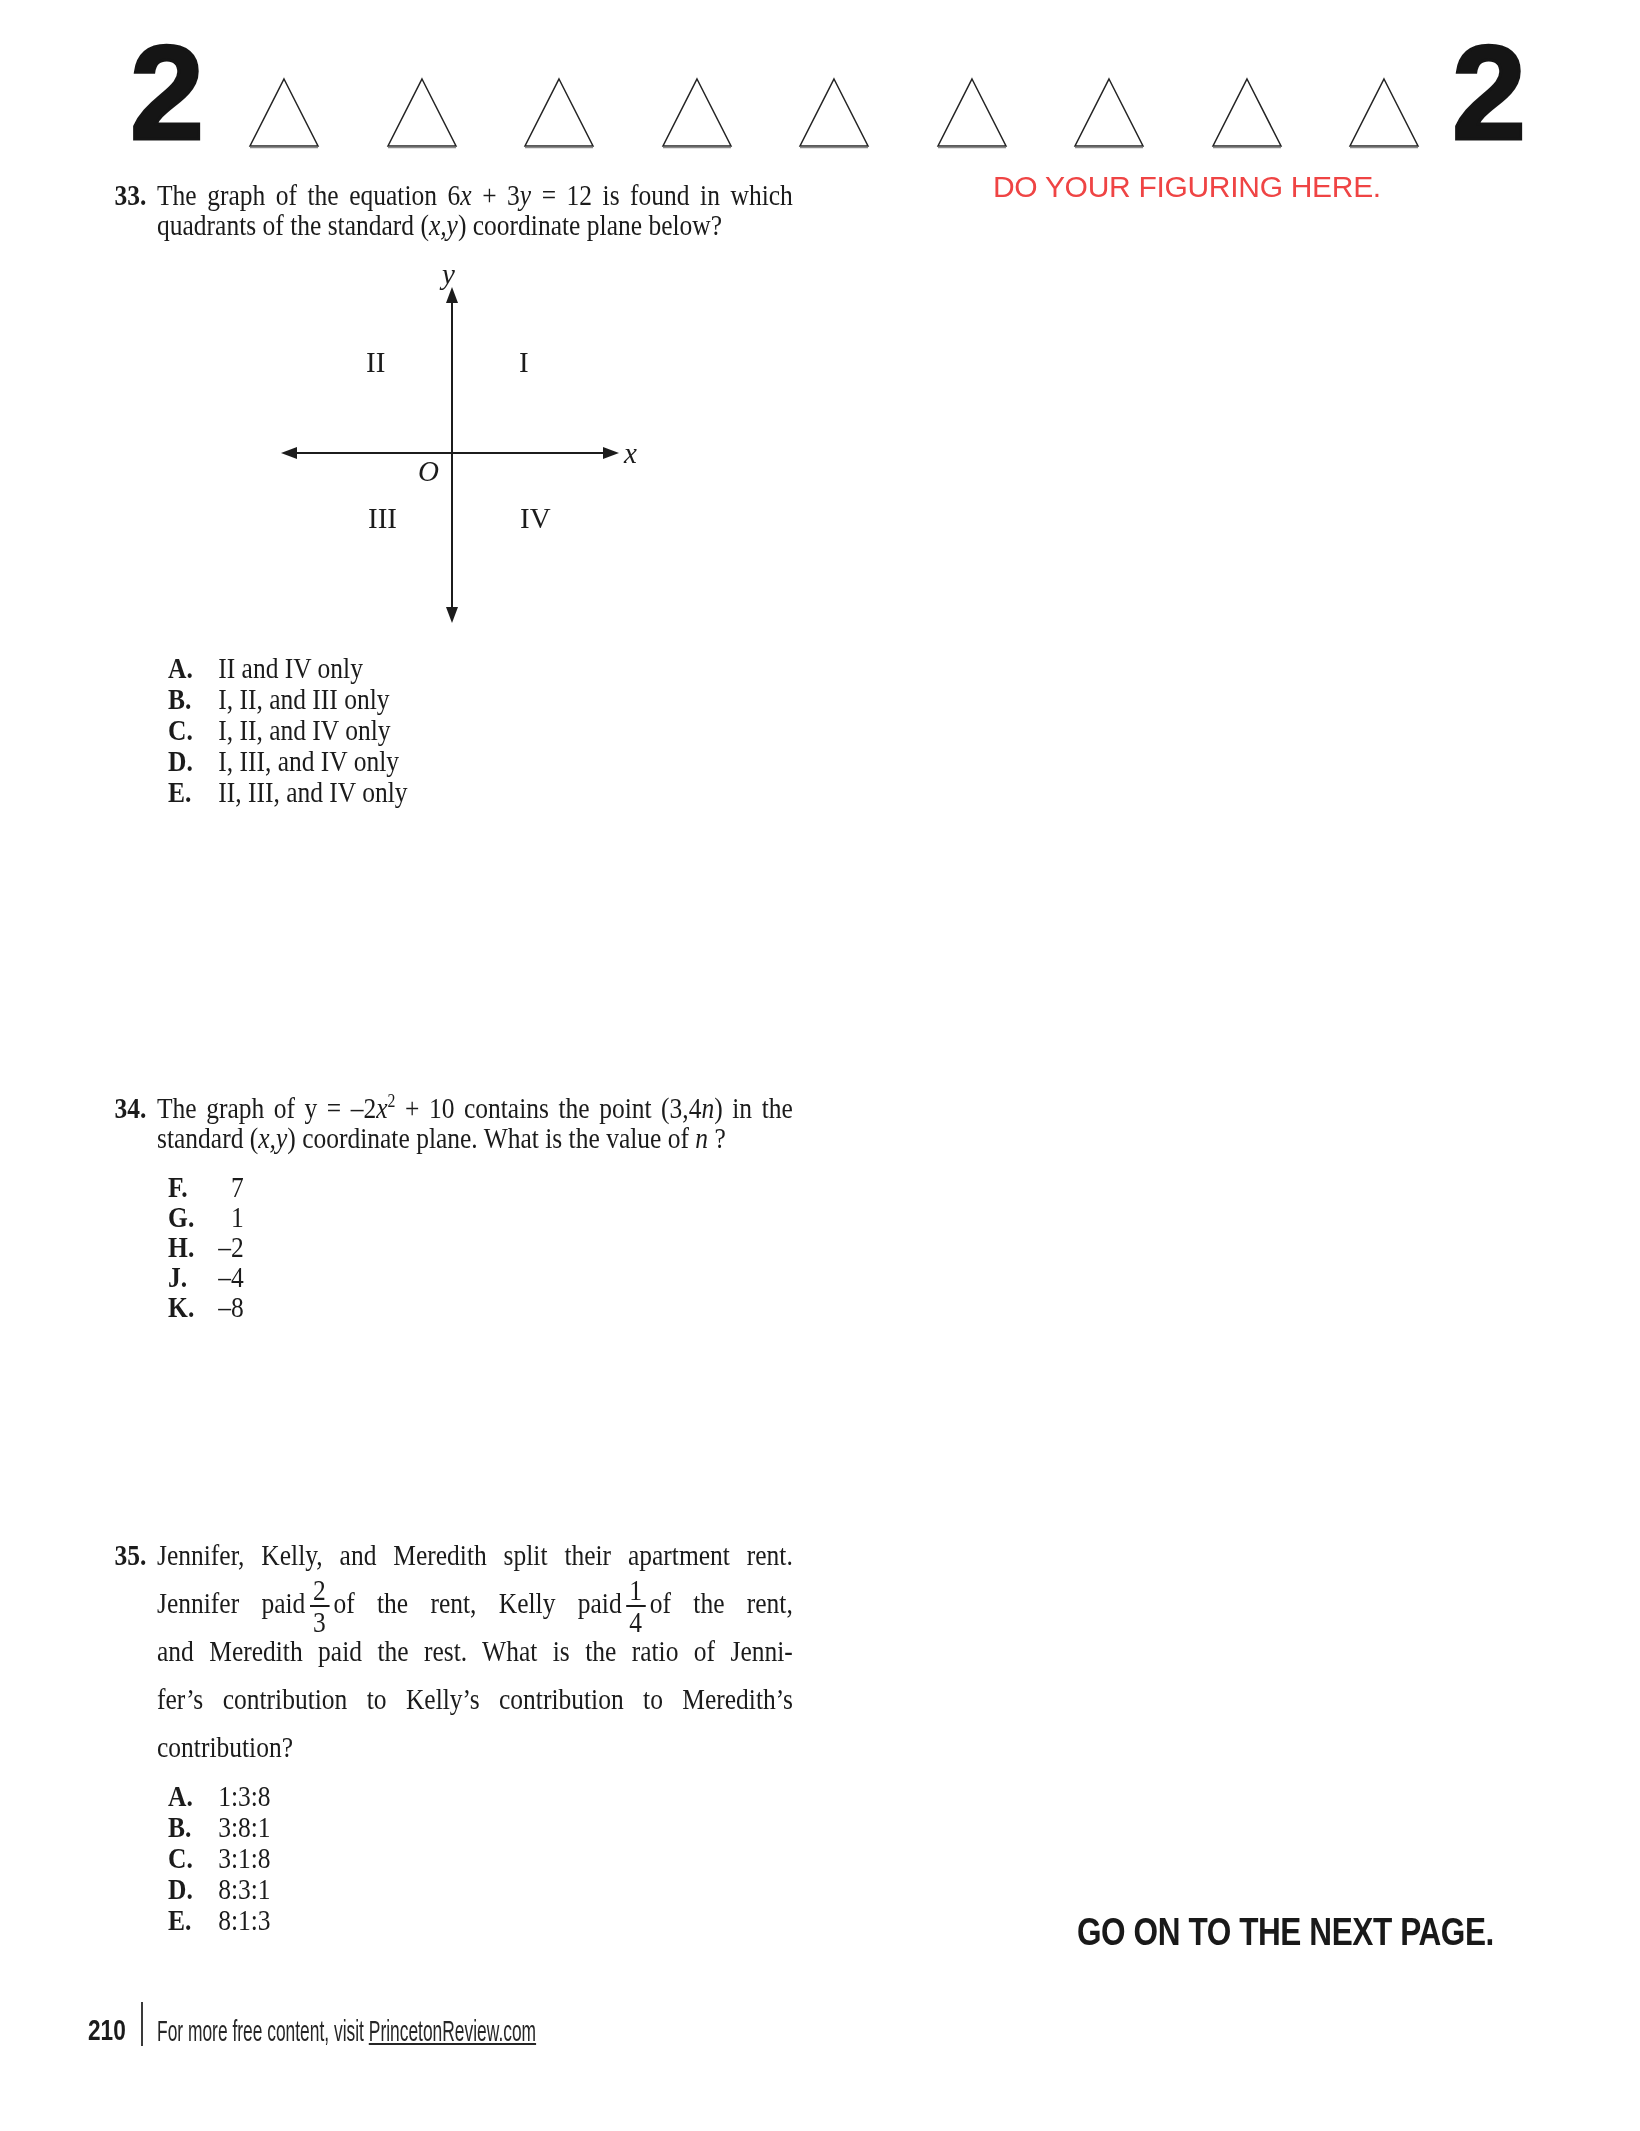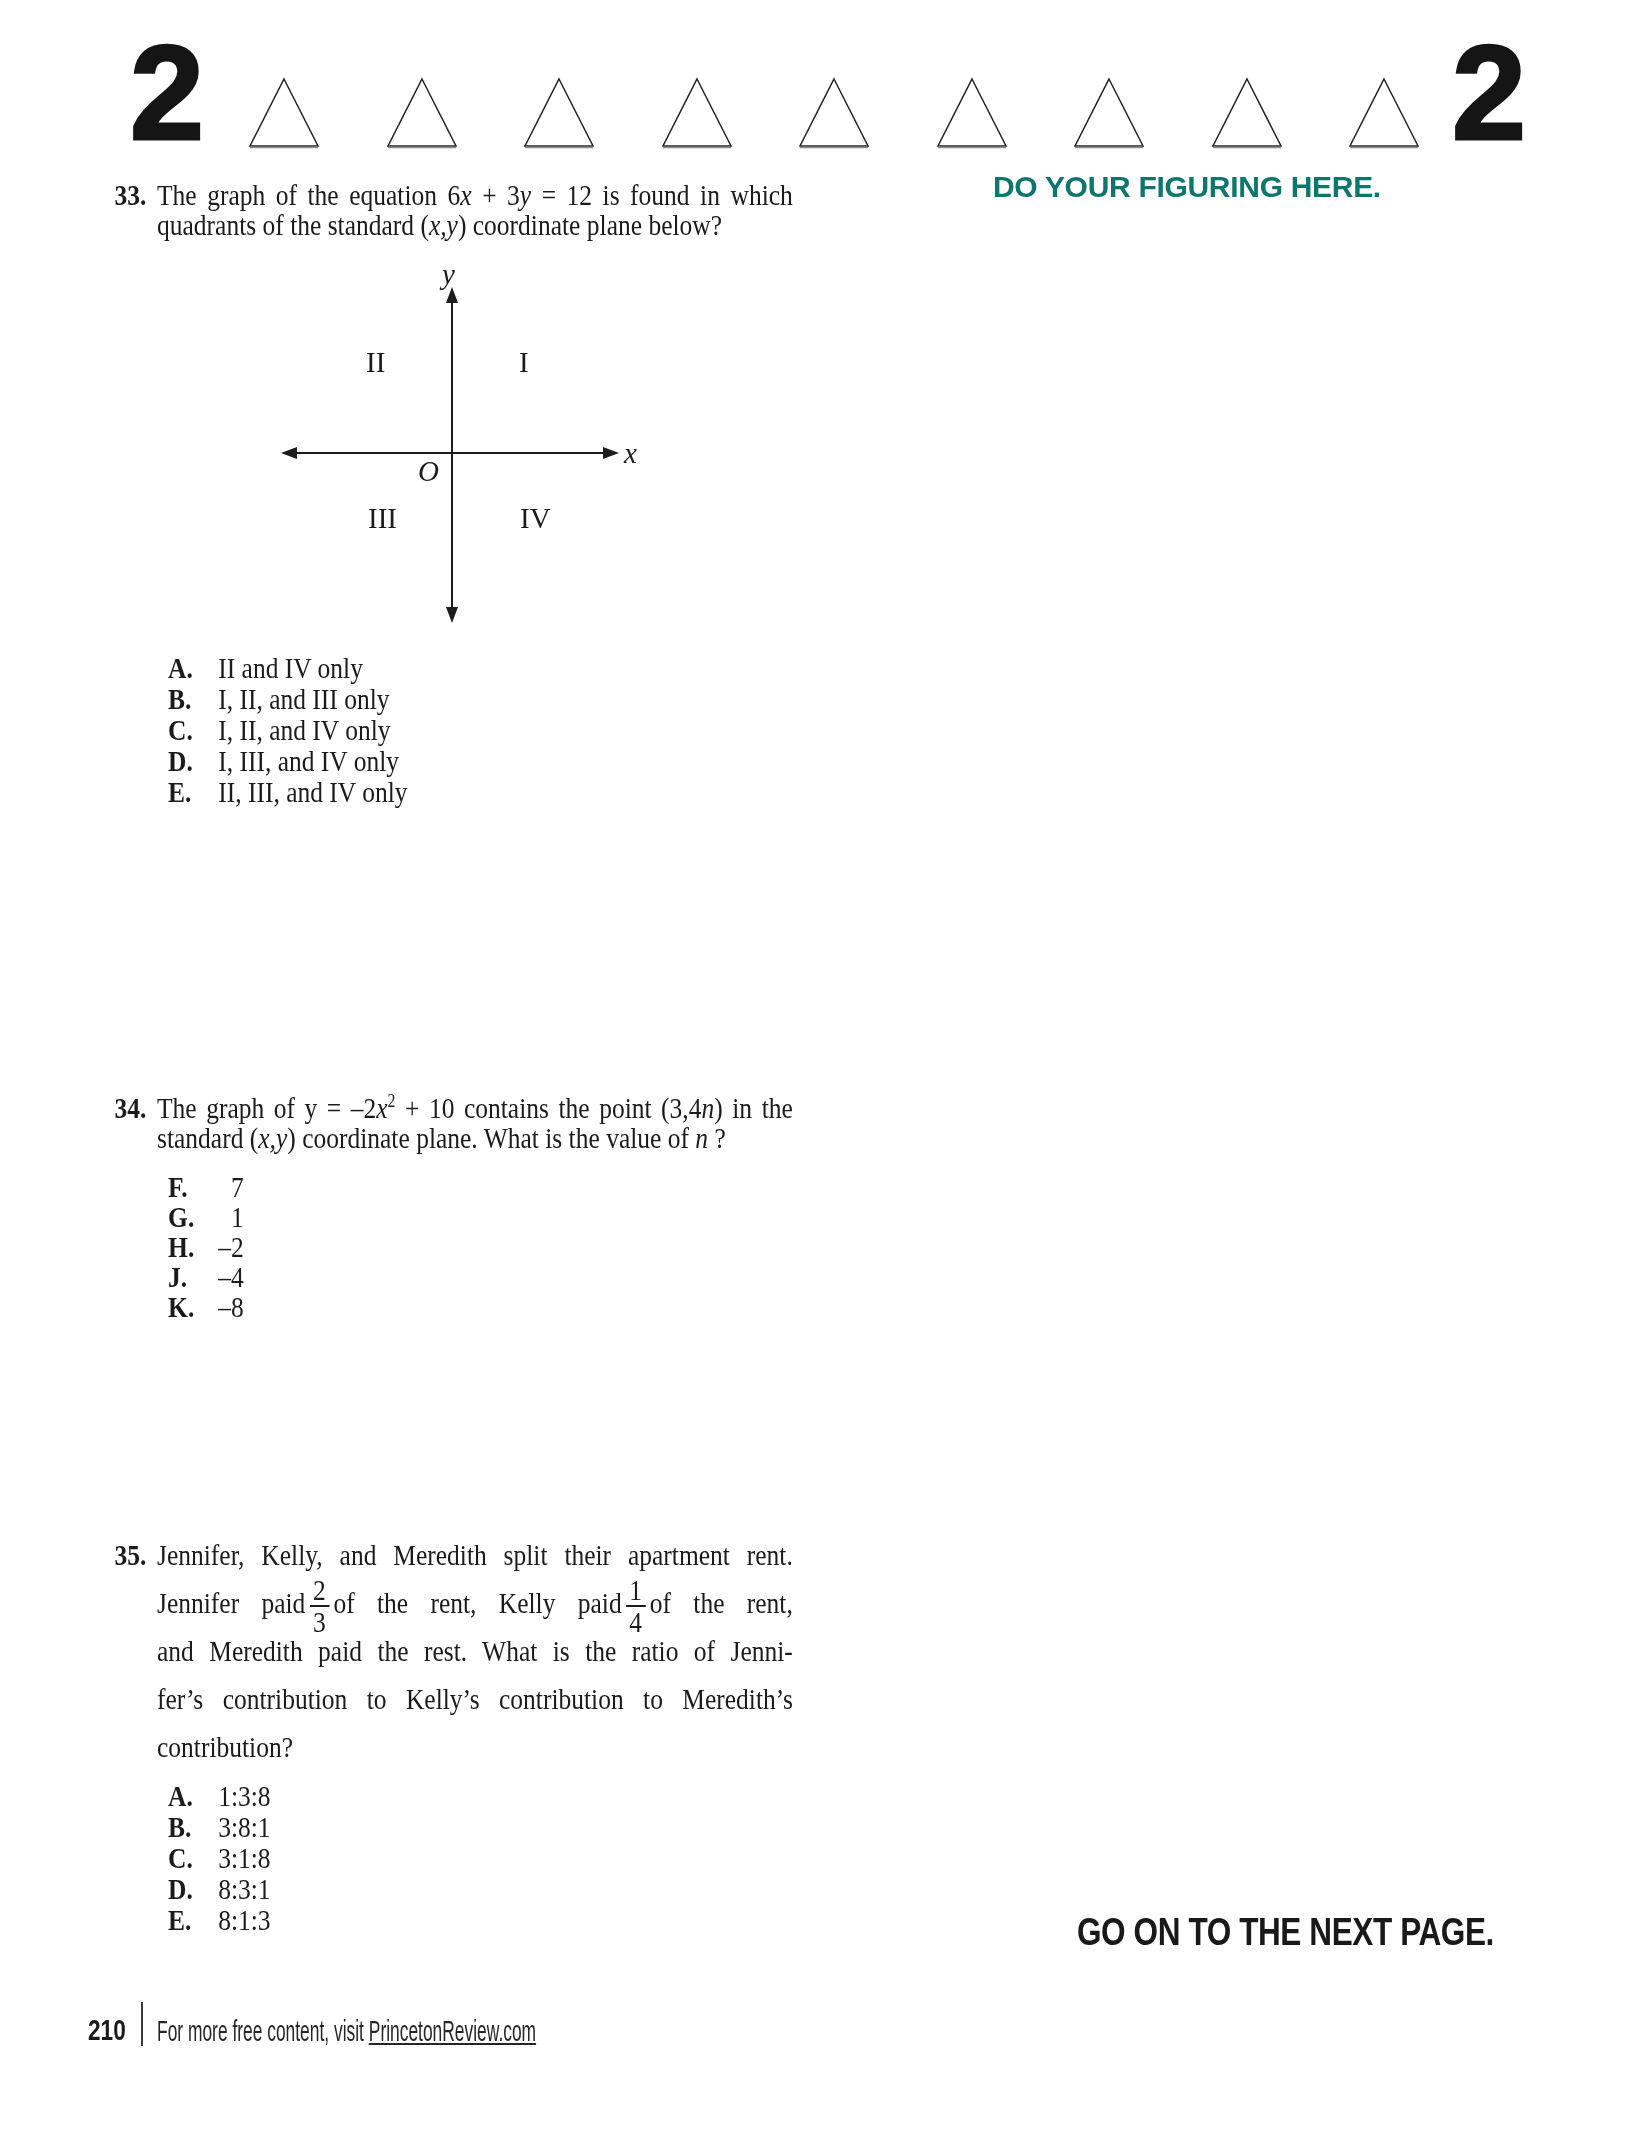--- a/index.html
+++ b/index.html
@@ -23,22 +23,22 @@
   #bignum-right { left:1452px; }
   .tri-row {
     position:absolute; left:248px; top:77px; width:1172px; height:72px;
     display:flex; justify-content:space-between;
   }
   .tri-row svg { width:72px; height:72px; display:block; }
 
   .figuring {
     position:absolute; left:993px; top:172px;
     font-family:"Liberation Sans", sans-serif;
-    font-weight:bold; font-size:30px; line-height:1;
-    letter-spacing:-0.3px; color:#0f766e;
+    font-weight:normal; font-size:30px; line-height:1;
+    letter-spacing:-0.3px; color:#ef4444;
   }
   .goon {
     position:absolute; left:1077px; top:1913px;
     font-family:"Liberation Sans", sans-serif;
     font-weight:bold; font-size:38px; line-height:1;
     letter-spacing:-0.5px; color:#191919;
     transform:scaleX(0.83); transform-origin:0 0;
     white-space:nowrap;
   }
 

